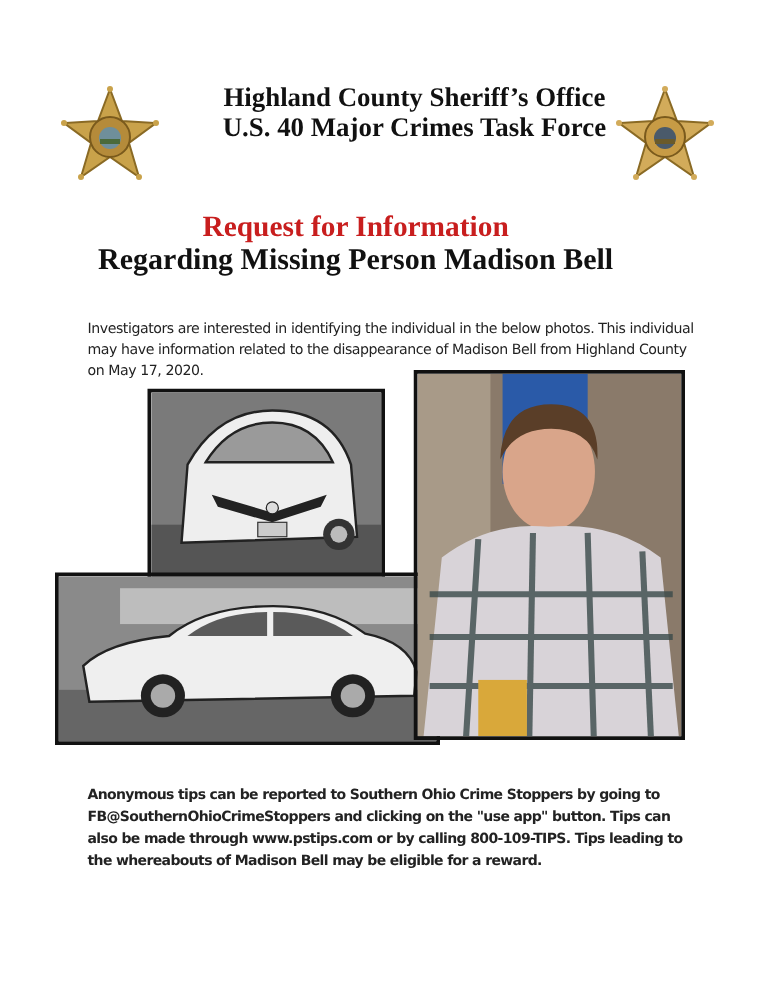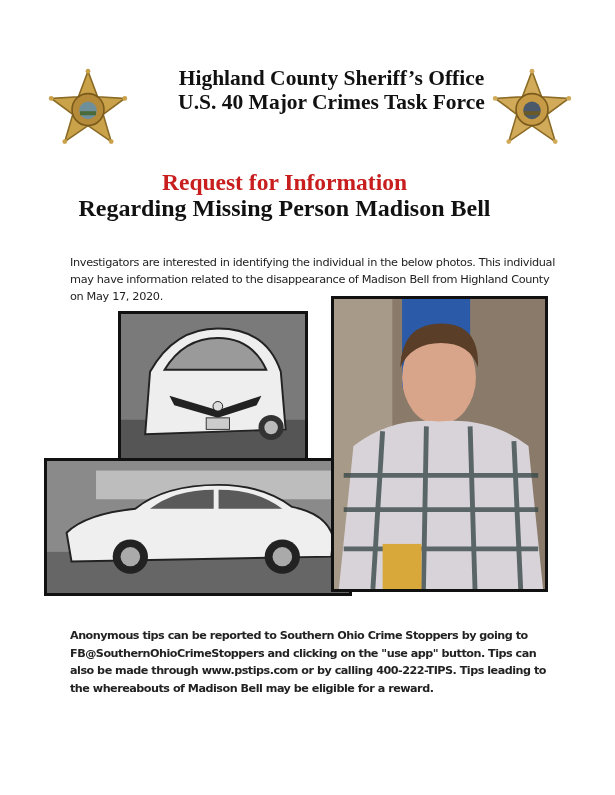--- a/index.html
+++ b/index.html
@@ -99,13 +99,13 @@
       <line x1="10" y1="255" x2="210" y2="255"></line>
       <line x1="50" y1="135" x2="40" y2="296"></line>
       <line x1="95" y1="130" x2="92" y2="296"></line>
       <line x1="140" y1="130" x2="145" y2="296"></line>
       <line x1="185" y1="145" x2="192" y2="296"></line>
     </g>
     <rect x="50" y="250" width="40" height="46" fill="#d9a83a"></rect>
   </svg>
 </div>
 
-<div class="para para-bold" style="top:627px;">Anonymous tips can be reported to Southern Ohio Crime Stoppers by going to FB@SouthernOhioCrimeStoppers and clicking on the "use app" button.  Tips can also be made through www.pstips.com or by calling 400-222-TIPS.  Tips leading to the whereabouts of Madison Bell may be eligible for a reward.</div>
+<div class="para para-bold" style="top:627px;">Anonymous tips can be reported to Southern Ohio Crime Stoppers by going to FB@SouthernOhioCrimeStoppers and clicking on the "use app" button.  Tips can also be made through www.pstips.com or by calling 800-109-TIPS.  Tips leading to the whereabouts of Madison Bell may be eligible for a reward.</div>
 
 </body></html>

